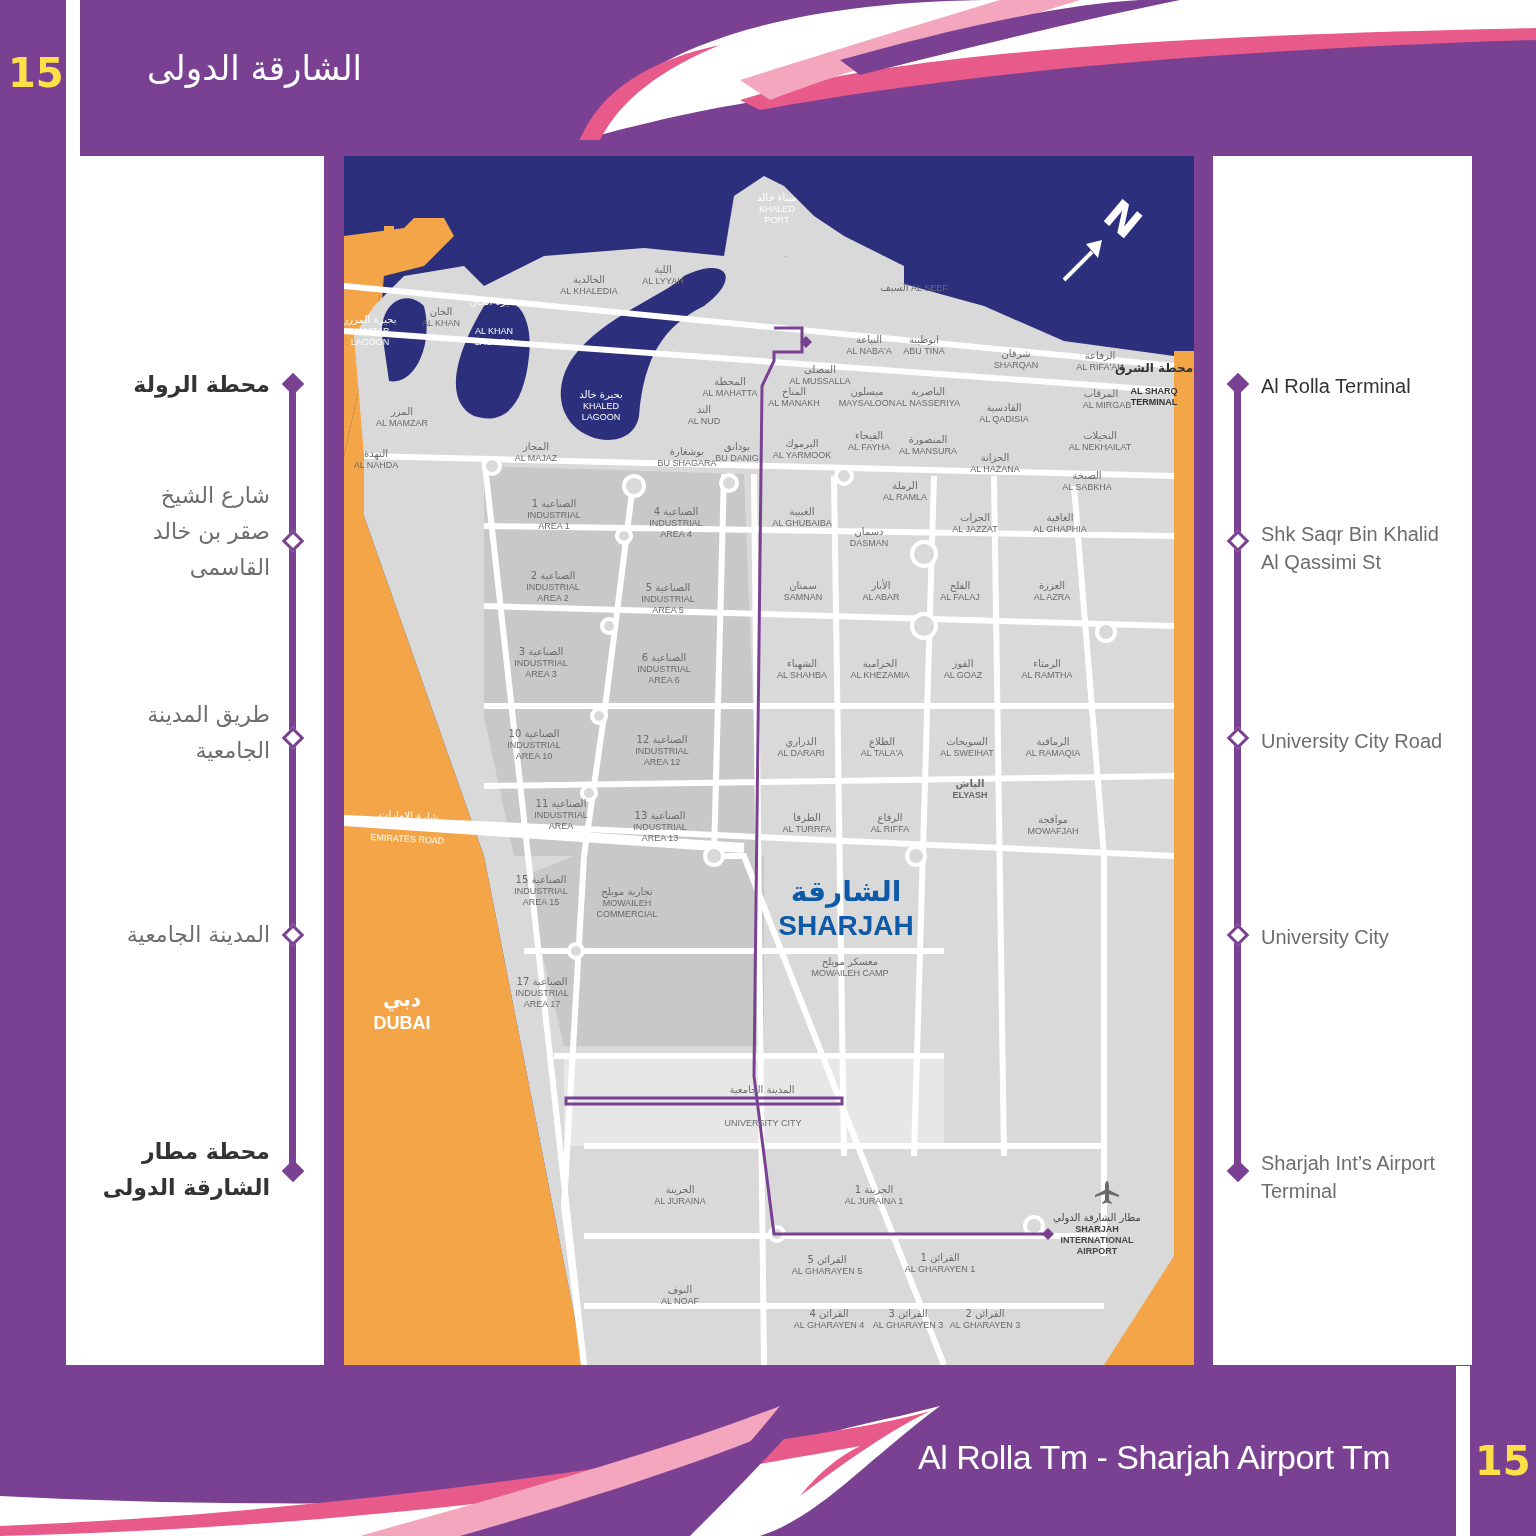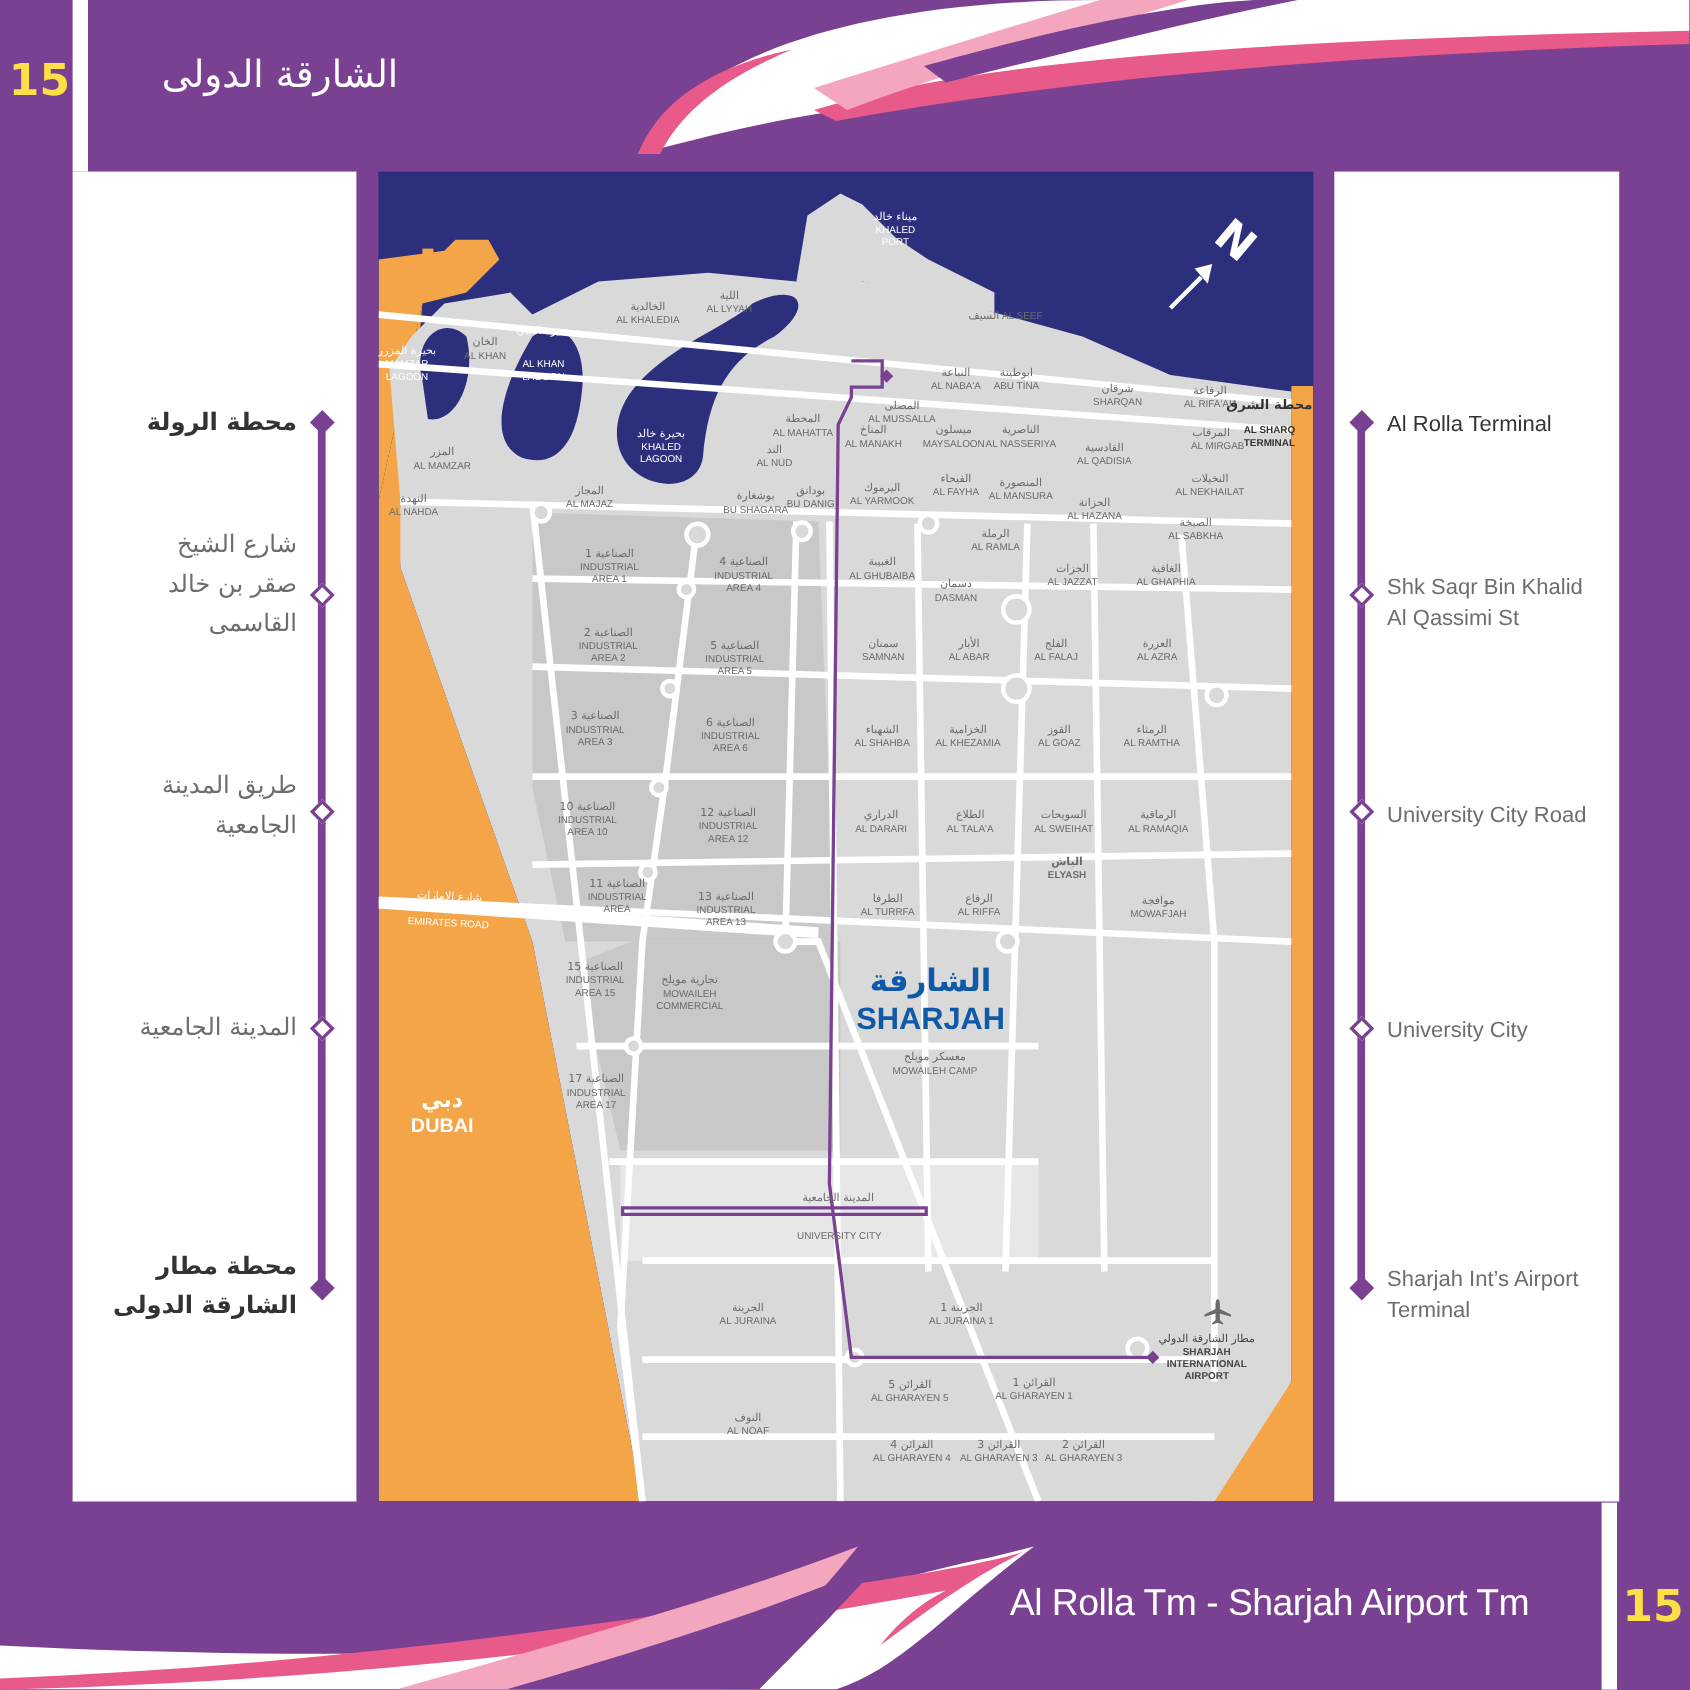--- a/index.html
+++ b/index.html
@@ -168,21 +168,21 @@
   </svg>
 
   <div class="abs" style="left:710px;top:46px;width:100px;height:90px;">
     <svg width="100" height="90" viewBox="0 0 100 90">
       <path d="M10 78 L38 50" stroke="#fff" stroke-width="4"></path>
       <polygon points="32,42 48,38 44,56" fill="#fff"></polygon>
     </svg>
     <div class="abs" style="left:52px;top:-6px;color:#fff;font-size:40px;font-weight:bold;transform:rotate(40deg);font-family:'DejaVu Sans',sans-serif;">N</div>
   </div>
 
-  <div class="lbl water" style="left:433px;top:36px;margin-left:37px;"><span class="ar">ميناء خالد</span><span style="white-space:pre-line">KHALED
+  <div class="lbl water" style="left:433px;top:36px;"><span class="ar">ميناء خالد</span><span style="white-space:pre-line">KHALED
 PORT</span></div>
   <div class="lbl water" style="left:26px;top:158px;"><span class="ar">بحيرة المزرر</span><span style="white-space:pre-line">MAMZAR
 LAGOON</span></div>
   <div class="lbl water" style="left:150px;top:140px;">
       <span class="ar">بحيرة الخان</span>
       <span style="white-space:pre-line;display:block;margin-top:18px">AL KHAN
 LAGOON</span>
     </div>
   <div class="lbl water" style="left:257px;top:233px;"><span class="ar">بحيرة خالد</span><span style="white-space:pre-line">KHALED
 LAGOON</span></div>

